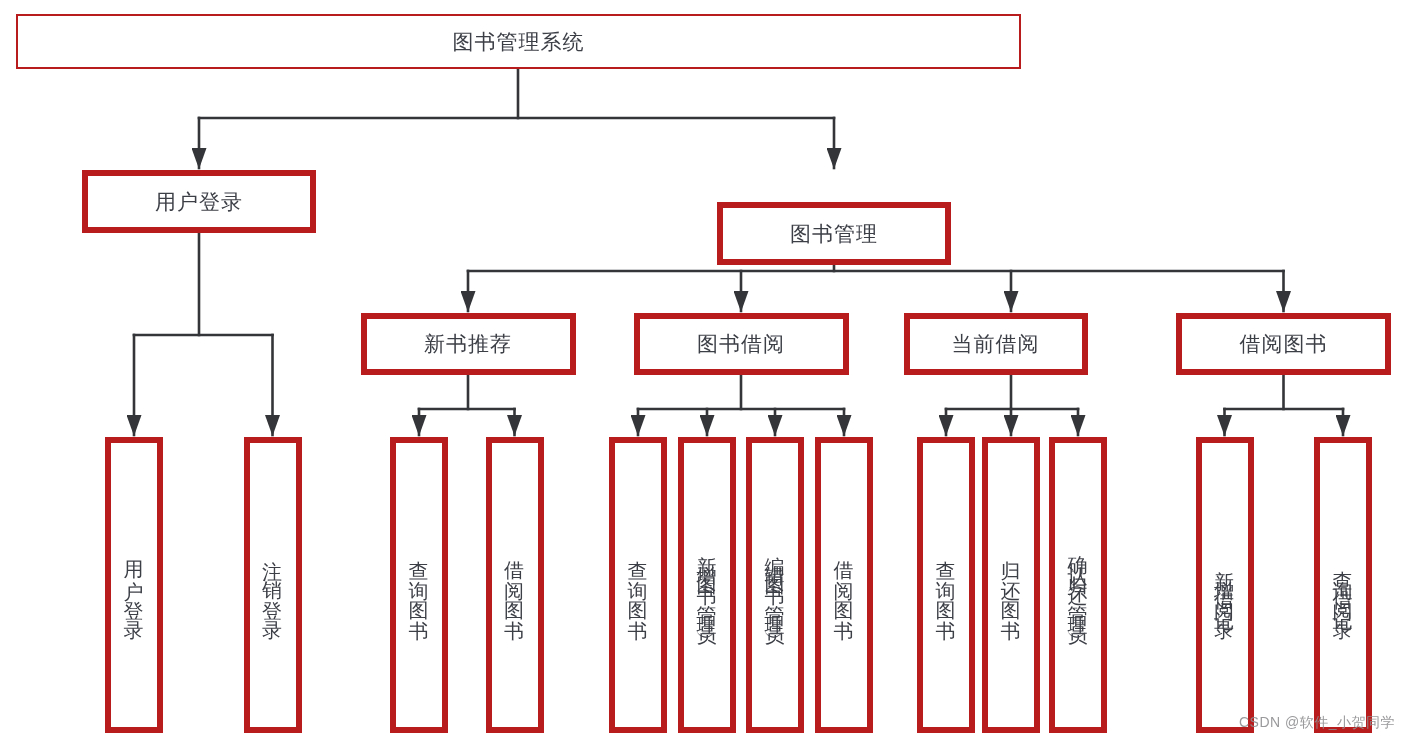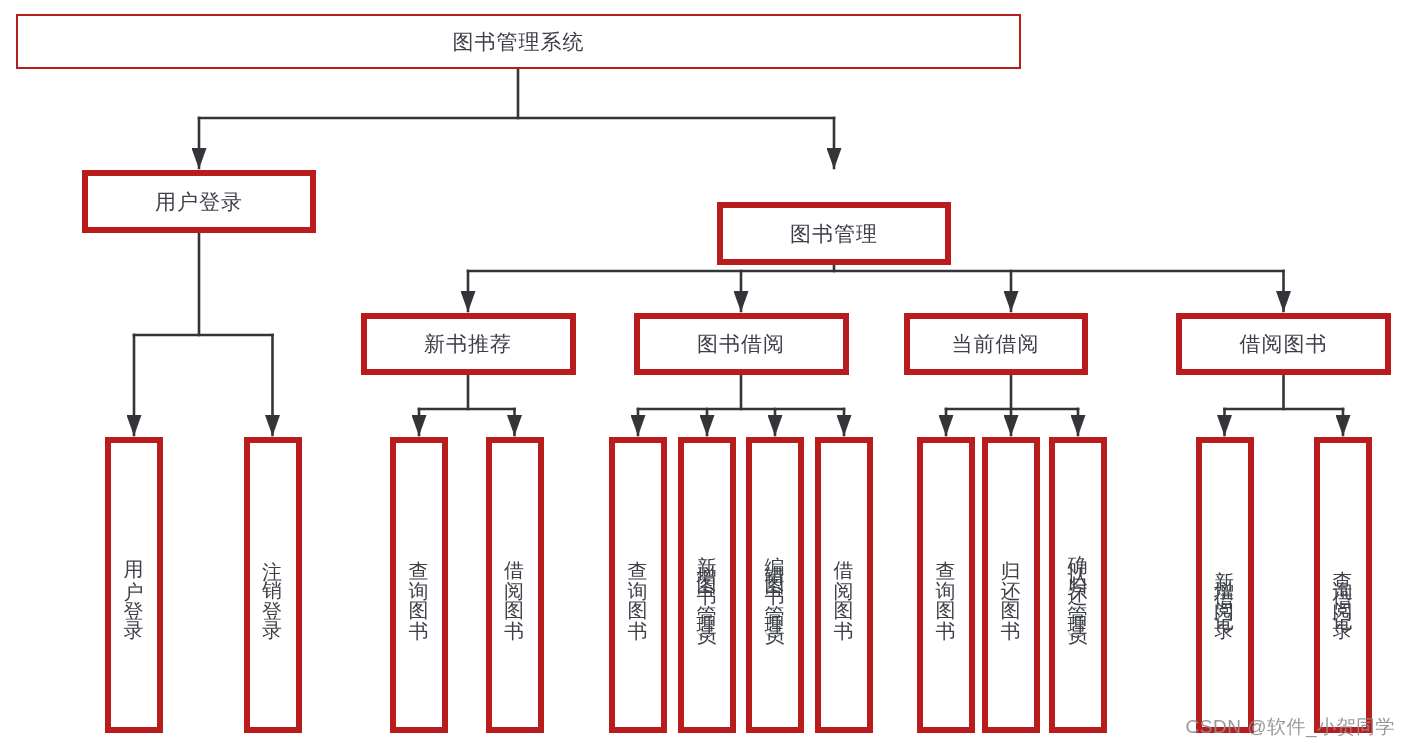--- a/index.html
+++ b/index.html
@@ -21,21 +21,21 @@
   }
   .leaf{width:58px;height:296px;top:437px;}
   .vlabel{
     writing-mode:vertical-rl;text-orientation:mixed;
     font-size:20px;color:#3d3f47;line-height:1;white-space:nowrap;
   }
   .v-short{letter-spacing:20px;}
   .v-long{letter-spacing:10px;}
   .watermark{
     position:absolute;right:10px;top:714px;z-index:3;
-    font-size:19px;color:#8f8f92;opacity:.9;letter-spacing:.5px;
+    font-size:14px;color:#8f8f92;opacity:.9;letter-spacing:.5px;
     white-space:nowrap;
   }
 </style>
 </head>
 <body>
 
 <div class="stage">
 
   <svg class="wires" width="1405" height="747" viewBox="0 0 1405 747">
     <defs>

